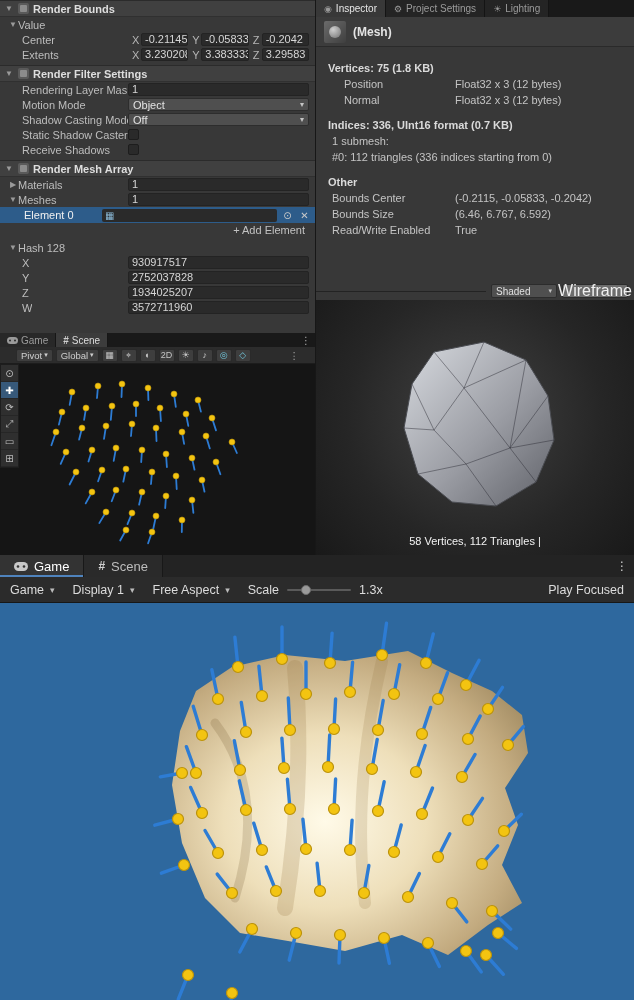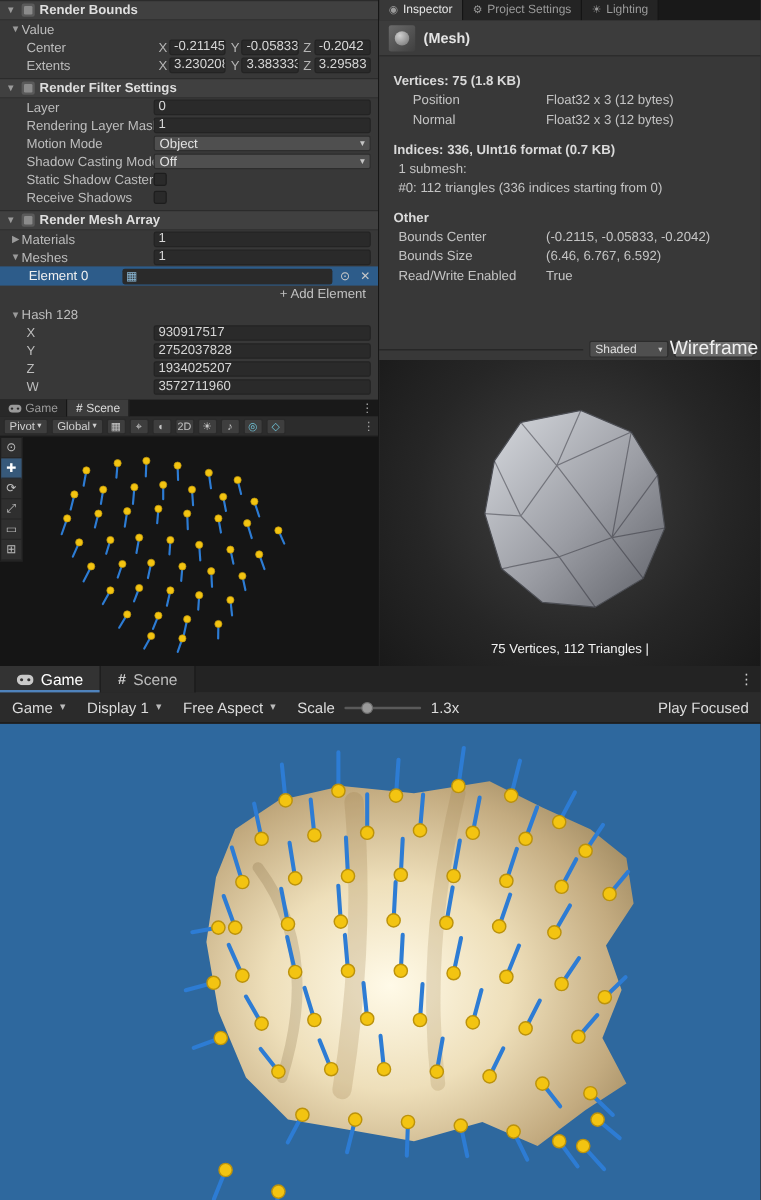--- a/index.html
+++ b/index.html
@@ -35,21 +35,21 @@
   .mini-btn{color:#c9c9c9;font-size:10px;width:13px;text-align:center;}
   .add-row{height:14px;display:flex;justify-content:flex-end;align-items:center;padding-right:10px;color:#c2c2c2;}
   .mt{margin-top:3px;}
 
   
   .mini-panel{display:flex;flex-direction:column;height:222px;}
   .mini-tabs{height:14px;background:#191919;display:flex;align-items:stretch;font-size:10px;position:relative;}
   .mini-tab{display:flex;align-items:center;gap:3px;padding:0 7px;background:#282828;color:#9b9b9b;border-right:1px solid #161616;}
   .mini-tab.active{background:#3c3c3c;color:#dcdcdc;}
   .mini-tabs .menu{margin-left:auto;color:#aaa;padding:0 4px;display:flex;align-items:center;}
-  .mini-toolbar{height:17px;background:#2c2c2c;display:flex;align-items:center;gap:3px;padding:0 3px;font-size:9.5px;border-bottom:1px solid #1c1c1c;}
+  .mini-toolbar{height:17px;background:#2c2c2c;display:flex;align-items:center;gap:3px;padding:0 16px;font-size:9.5px;border-bottom:1px solid #1c1c1c;}
   .tb-btn{background:#3e3e3e;border:1px solid #2a2a2a;border-radius:2px;color:#cfcfcf;height:13px;display:flex;align-items:center;gap:2px;padding:0 4px;}
   .tb-ic{background:#3e3e3e;border:1px solid #2a2a2a;border-radius:2px;color:#c4c4c4;height:13px;width:16px;display:flex;align-items:center;justify-content:center;font-size:9px;}
   .tb-ic.cyan{color:#6fc3d8;}
   .scene-wrap{position:relative;flex:1;background:#151515;overflow:hidden;}
   .scene-wrap svg{display:block;}
   .tool-strip{position:absolute;left:0;top:0;width:19px;background:#2f2f2f;border:1px solid #1d1d1d;display:flex;flex-direction:column;z-index:3;}
   .tool-btn{height:17px;display:flex;align-items:center;justify-content:center;color:#bdbdbd;font-size:10px;border-bottom:1px solid #262626;}
   .tool-btn.sel{background:#37597a;color:#fff;}
 
   
@@ -137,26 +137,20 @@
           <span class="axis">Y</span>
           <div class="field vecfield">3.383333</div>
           <span class="axis">Z</span>
           <div class="field vecfield">3.29583</div>
         </div>
 
         <div class="sec-header mt">
           <span class="fold">▼</span>
           <span class="comp-icon"></span>
           <span class="title">Render Filter Settings</span>
-        </div>
-        <div class="prow">
-          <div class="lblcol ind2">
-              <span class="lbl">Layer</span>
-            </div>
-          <div class="field">0</div>
         </div>
         <div class="prow">
           <div class="lblcol ind2">
               <span class="lbl">Rendering Layer Mask</span>
             </div>
           <div class="field">1</div>
         </div>
         <div class="prow">
           <div class="lblcol ind2">
               <span class="lbl">Motion Mode</span>
@@ -494,21 +488,21 @@
           <defs>
             <linearGradient id="blobGrad" x1="0" y1="0" x2="1" y2="1">
               <stop offset="0%" stop-color="#d8dbe0"></stop>
               <stop offset="55%" stop-color="#9b9da4"></stop>
               <stop offset="100%" stop-color="#5f6168"></stop>
             </linearGradient>
           </defs>
           <path fill="url(#blobGrad)" stroke="#4b4d53" stroke-width="1" d="M 118 52 L 168 42 L 210 60 L 232 96 L 238 140 L 220 182 L 180 206 L 136 202 L 102 174 L 88 128 L 96 84 Z"></path>
           <path fill="none" stroke="rgba(40,40,48,0.45)" stroke-width="1" d="M 118 52 L 148 88 M 168 42 L 148 88 L 210 60 M 148 88 L 118 130 L 88 128 M 118 130 L 150 164 L 102 174 M 150 164 L 180 206 M 150 164 L 194 148 L 232 96 M 194 148 L 220 182 M 148 88 L 194 148 M 96 84 L 118 130 M 210 60 L 194 148 M 238 140 L 194 148"></path>
         </svg>
-        <div class="preview-caption">75 Vertices, 112 Triangles |</div>
+        <div class="preview-caption">58 Vertices, 112 Triangles |</div>
       </div>
     </div>
   </div>
 
   <div class="bottom">
     <div class="big-tabs">
       <div class="big-tab active">
         <svg width="14" height="9">
             <rect x="0" y="0" width="14" height="9" rx="4.5" fill="#c9c9c9"></rect>
             <circle cx="4" cy="4.5" r="1.3" fill="#333"></circle>

